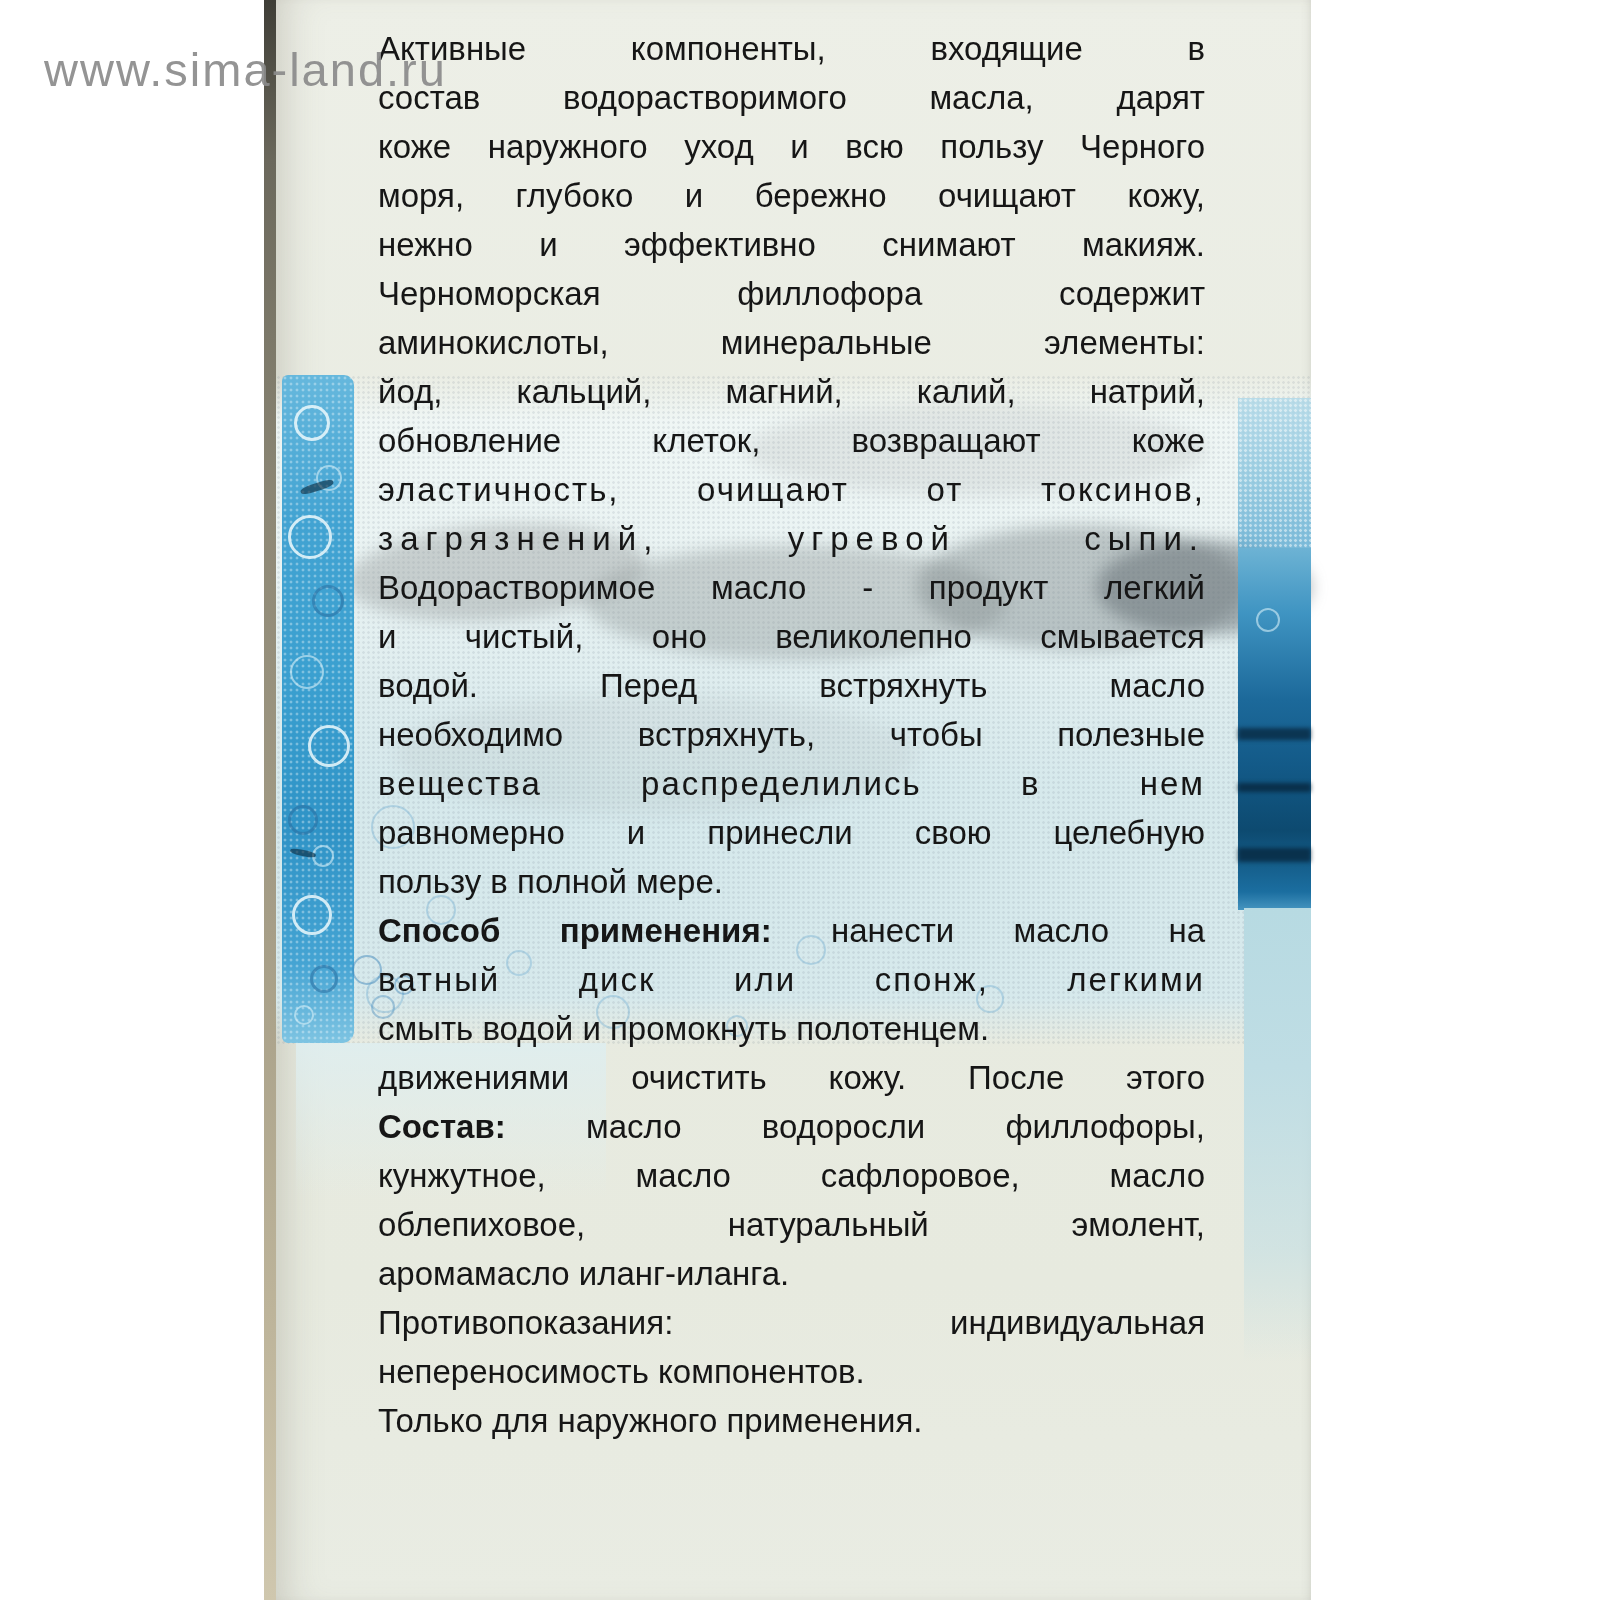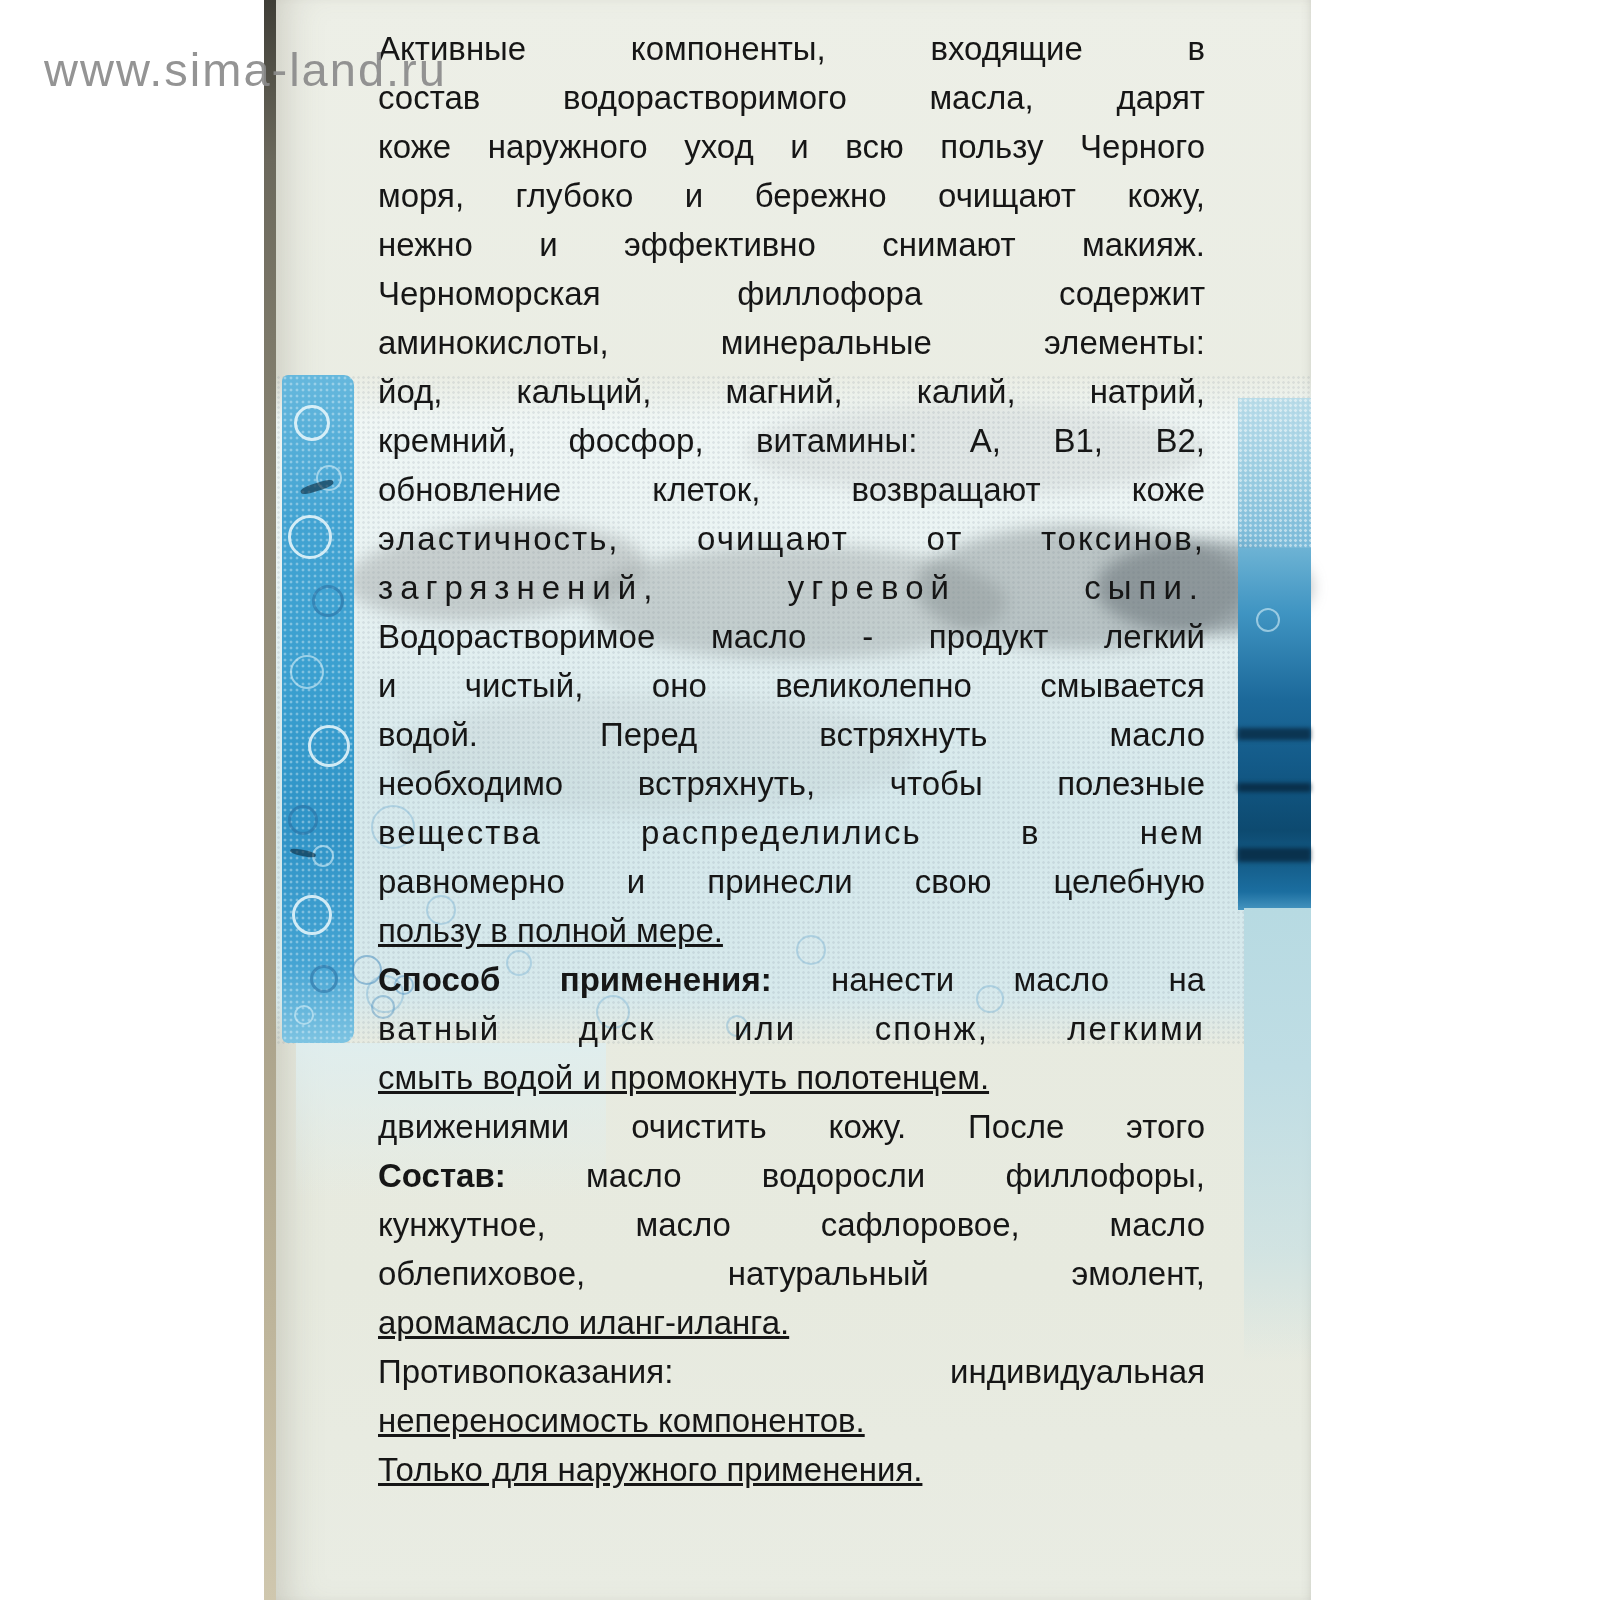--- a/index.html
+++ b/index.html
@@ -65,21 +65,21 @@
   
   .label-text{
     position:absolute;left:102px;top:24px;width:827px;z-index:3;
     font-size:33px;line-height:49px;color:var(--text,#161616);
     font-family:"Liberation Sans", sans-serif;
   }
   .label-text .line{
     text-align:justify;text-align-last:justify;white-space:normal;
     height:49px;overflow:visible;
   }
-  .label-text .line.end{text-align:right;text-align-last:left;text-decoration:underline;}
+  .label-text .line.end{text-align:right;text-align-last:left;}
   .label-text .line.ls1{letter-spacing:2px;}
   .label-text .line.ls2{letter-spacing:7px;}
   .label-text b{font-weight:700;}
   
   .watermark{
     position:absolute;left:44px;top:46px;z-index:6;
     font-size:47px;line-height:1;letter-spacing:2px;
     color:var(--watermark,#8b8b8b);opacity:.92;
     font-family:"Liberation Sans", sans-serif;
   }
@@ -144,21 +144,20 @@
 
     <div class="label-text">
         <div class="line">Активные компоненты, входящие в</div>
         <div class="line">состав водорастворимого масла, дарят</div>
         <div class="line">коже наружного уход и всю пользу Черного</div>
         <div class="line">моря, глубоко и бережно очищают кожу,</div>
         <div class="line">нежно и эффективно снимают макияж.</div>
         <div class="line">Черноморская филлофора содержит</div>
         <div class="line">аминокислоты, минеральные элементы:</div>
         <div class="line">йод, кальций, магний, калий, натрий,</div>
-        <div class="line">кремний, фосфор, витамины: А, В1, В2,</div>
         <div class="line">обновление клеток, возвращают коже</div>
         <div class="line ls1">эластичность, очищают от токсинов,</div>
         <div class="line ls2">загрязнений, угревой сыпи.</div>
         <div class="line">Водорастворимое масло - продукт легкий</div>
         <div class="line">и чистый, оно великолепно смывается</div>
         <div class="line">водой. Перед встряхнуть масло</div>
         <div class="line">необходимо встряхнуть, чтобы полезные</div>
         <div class="line ls1">вещества распределились в нем</div>
         <div class="line">равномерно и принесли свою целебную</div>
         <div class="line end">пользу в полной мере.</div>

